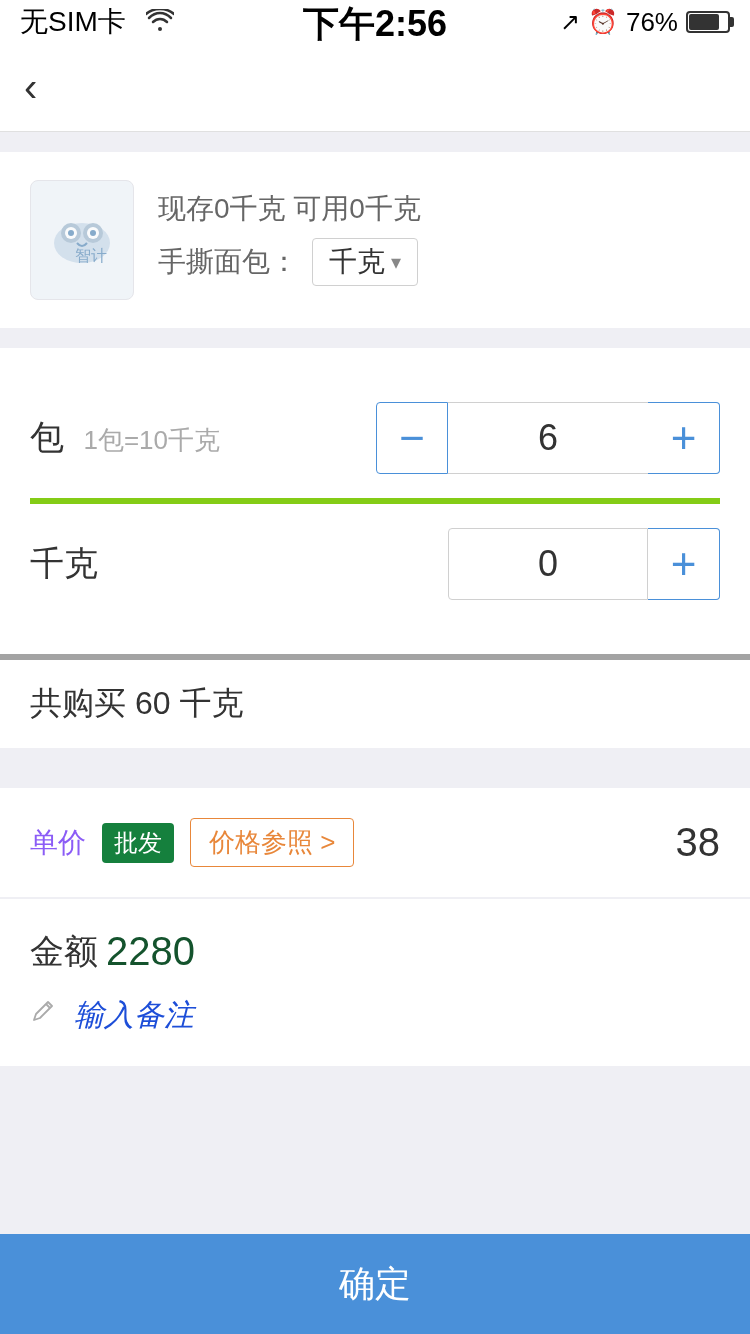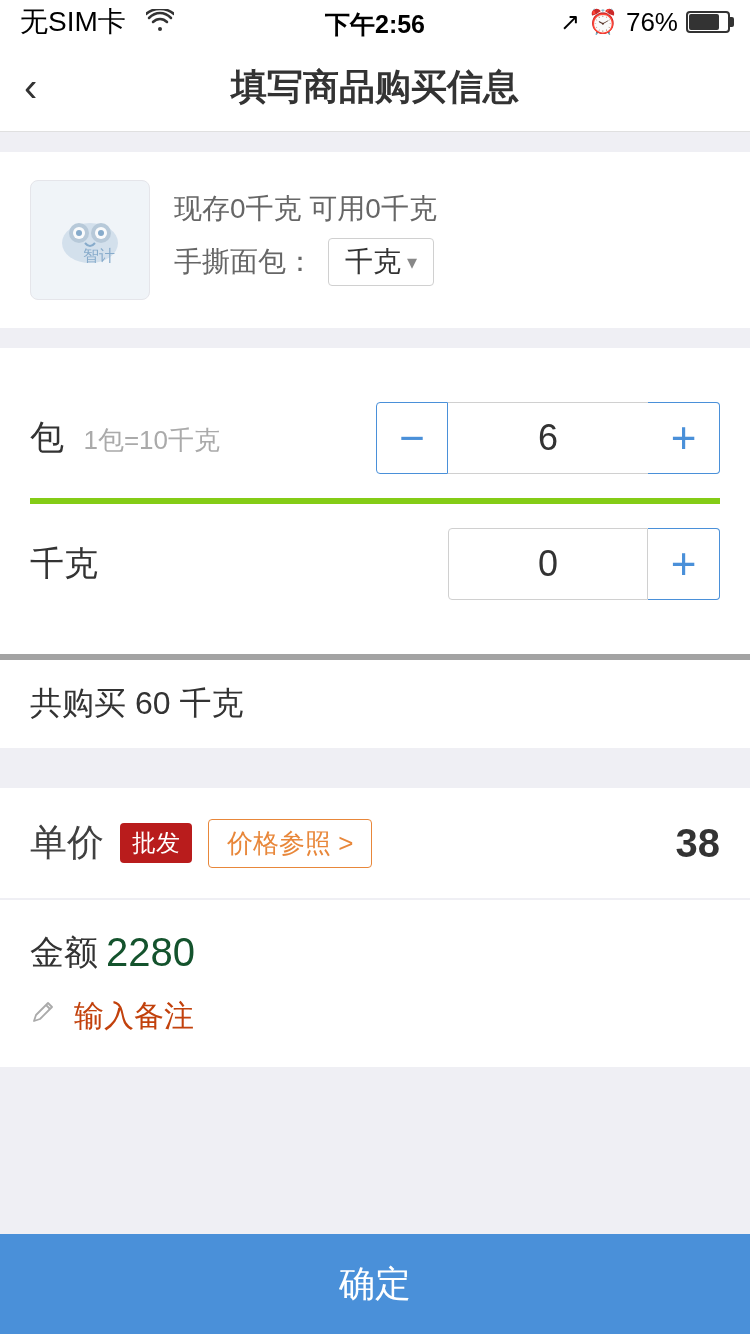--- a/index.html
+++ b/index.html
@@ -25,26 +25,26 @@
       font-size: 28px;
       font-weight: 500;
     }
     .status-left {
       display: flex;
       align-items: center;
       gap: 20px;
       font-size: 28px;
     }
     .status-center {
-      font-size: 25px;
+      font-size: 36px;
       font-weight: 600;
       position: absolute;
       left: 50%;
       transform: translateX(-50%);
-      top: 8px;
+      top: 0;
     }
     .status-right {
       display: flex;
       align-items: center;
       gap: 8px;
       font-size: 26px;
     }
     .battery-icon {
       display: inline-block;
       width: 44px;
@@ -101,21 +101,21 @@
     
     .product-card {
       background: #fff;
       margin-top: 20px;
       padding: 28px 30px;
       display: flex;
       align-items: flex-start;
       gap: 24px;
     }
     .product-thumb {
-      width: 120px;
+      width: 104px;
       height: 120px;
       background: #f0f4f8;
       border-radius: 8px;
       display: flex;
       align-items: center;
       justify-content: center;
       flex-shrink: 0;
       border: 1px solid #e5e5ea;
     }
     .owl-logo {
@@ -270,47 +270,47 @@
       display: flex;
       align-items: center;
       justify-content: space-between;
     }
     .price-left {
       display: flex;
       align-items: center;
       gap: 16px;
     }
     .price-label {
-      font-size: 37px;
-      color: #404040;
+      font-size: 28px;
+      color: #8b5cf6;
       text-align: right;
     }
     .price-tag {
-      background: #b91c1c;
+      background: #15803d;
       color: #fff;
       font-size: 24px;
       padding: 4px 12px;
       border-radius: 4px;
     }
     .price-ref-btn {
       border: 1px solid #e8873a;
       border-radius: 4px;
       padding: 6px 18px;
       font-size: 26px;
       color: #e8873a;
       background: #fff;
       display: flex;
       align-items: center;
       gap: 6px;
       cursor: pointer;
     }
     .price-value {
       font-size: 40px;
       color: #333;
-      font-weight: 700;
+      font-weight: 400;
     }
 
     
     .amount-section {
       background: #fff;
       padding: 30px;
       margin-top: 2px;
     }
     .amount-row {
       display: flex;
@@ -331,21 +331,22 @@
       align-items: center;
       gap: 16px;
       margin-top: 20px;
     }
     .remark-icon {
       font-size: 30px;
       color: #aaa;
     }
     .remark-text {
       font-size: 30px;
-      color: #c2410c;
+      color: #1d4ed8;
+      font-style: italic;
     }
 
     
     .confirm-btn {
       position: fixed;
       bottom: 0;
       left: 0;
       width: 750px;
       height: 100px;
       background: #4a90d9;
@@ -385,21 +386,20 @@
     <span style="font-size:24px;">⏰</span>
     <span>76%</span>
     <span class="battery-icon">
       <span class="battery-fill"></span>
     </span>
   </div>
 </div>
 
 <div class="nav-bar">
   <span class="nav-back">‹</span>
-  <span class="nav-title">填写商品购买信息</span>
 </div>
 
 <div class="product-card">
   <div class="product-thumb">
     <span class="owl-logo">
       <svg width="70" height="60" viewBox="0 0 70 60" fill="none">
         <ellipse cx="35" cy="38" rx="28" ry="20" fill="#c8d8e8"></ellipse>
         <circle cx="24" cy="28" r="10" fill="#a0b8cc"></circle>
         <circle cx="46" cy="28" r="10" fill="#a0b8cc"></circle>
         <circle cx="24" cy="28" r="6" fill="#fff"></circle>

